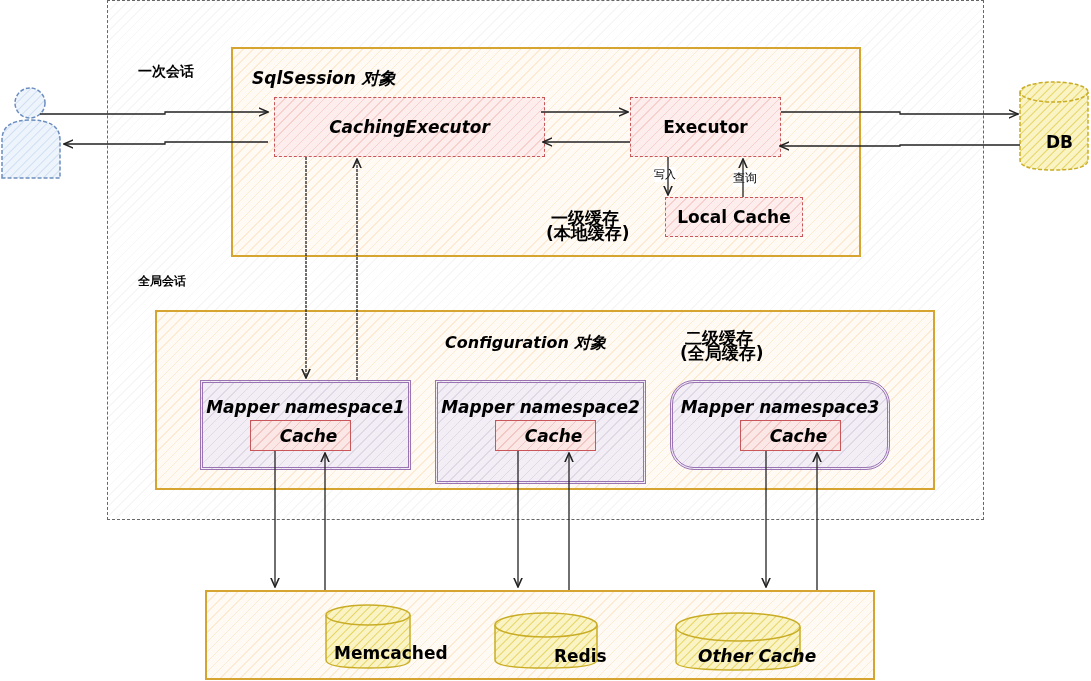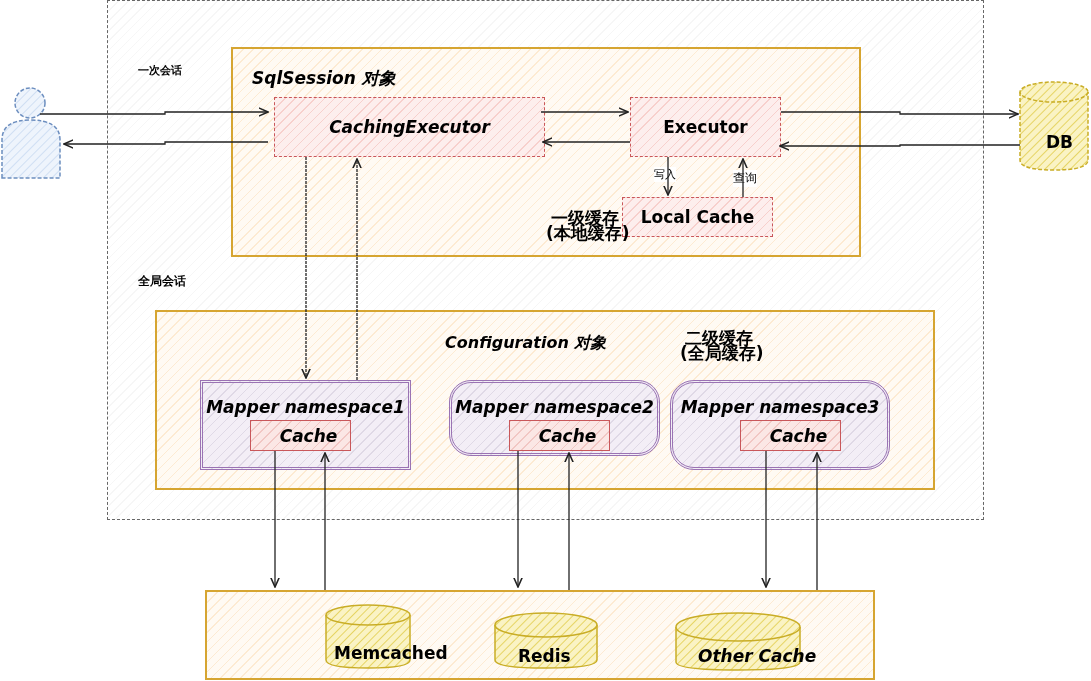--- a/index.html
+++ b/index.html
@@ -13,39 +13,39 @@
   .hatch-redsolid { background-color:#fbe7e5; background-image: repeating-linear-gradient(135deg, rgba(230,160,155,0.45) 0 1px, transparent 1px 7px); }
 
   .outer { left:107px; top:0px; width:877px; height:520px; border:1px dashed #666; }
   .session { left:231px; top:47px; width:630px; height:210px; border:2px solid #d6a531; }
   .config { left:155px; top:310px; width:780px; height:180px; border:2px solid #d6a531; }
   .bottom { left:205px; top:590px; width:670px; height:90px; border:2px solid #d6a531; }
 
   .dashred { border:1.5px dashed #c9575a; }
   .caching { left:274px; top:97px; width:271px; height:60px; }
   .executor { left:630px; top:97px; width:151px; height:60px; }
-  .local { left:622px; top:197px; width:151px; height:40px; }
+  .local { left:665px; top:197px; width:138px; height:40px; }
 
   .mapper { border:3px double #9a73b3; }
   .m1 { left:200px; top:380px; width:211px; height:90px; }
-  .m2 { left:449px; top:380px; width:211px; height:76px;border-radius:22px; }
+  .m2 { left:435px; top:380px; width:211px; height:104px; }
   .m3 { left:670px; top:380px; width:220px; height:90px;border-radius:24px; }
   .cachebox { border:1.5px solid #c9575a; width:101px; height:31px;padding-left:16px; }
 
   .label { position:absolute; font-weight:bold; font-size:17px; white-space:nowrap; }
   .center { display:flex; align-items:center; justify-content:center; }
   .title-lg { font-size:16px; font-style:italic; }
   .ital { font-style:italic; }
   svg.overlay { position:absolute; left:0; top:0; width:1091px; height:681px; pointer-events:none; }
 </style>
 </head>
 <body>
 
 <div class="abs outer hatch-grey"></div>
-<div class="label" style="left:138px;top:63px;font-size:11px;">一次会话</div>
+<div class="label" style="left:138px;top:63px;font-size:14px;">一次会话</div>
 <div class="label" style="left:138px;top:273px;font-size:12px;">全局会话</div>
 
 <div class="abs session hatch-orange"></div>
 <div class="label ital" style="left:252px;top:67px;">SqlSession 对象</div>
 
 <div class="abs caching dashred hatch-red center">
   <span class="label ital" style="position:static;">CachingExecutor</span>
 </div>
 <div class="abs executor dashred hatch-red center">
   <span class="label" style="position:static;">Executor</span>
@@ -140,14 +140,14 @@
   <path d="M275,451 L275,587" fill="none" stroke="#222" stroke-width="1.3" marker-end="url(#arr)"></path>
   <path d="M325,590 L325,453" fill="none" stroke="#222" stroke-width="1.3" marker-end="url(#arr)"></path>
   <path d="M518,451 L518,587" fill="none" stroke="#222" stroke-width="1.3" marker-end="url(#arr)"></path>
   <path d="M569,590 L569,453" fill="none" stroke="#222" stroke-width="1.3" marker-end="url(#arr)"></path>
   <path d="M766,451 L766,587" fill="none" stroke="#222" stroke-width="1.3" marker-end="url(#arr)"></path>
   <path d="M817,590 L817,453" fill="none" stroke="#222" stroke-width="1.3" marker-end="url(#arr)"></path>
 </svg>
 
 <div class="label" style="left:1046px;top:132px;">DB</div>
 <div class="label" style="left:334px;top:643px;">Memcached</div>
-<div class="label" style="left:518px;top:646px;">Redis</div>
+<div class="label" style="left:554px;top:646px;">Redis</div>
 <div class="label ital" style="left:698px;top:646px;">Other Cache</div>
 
 </body></html>

